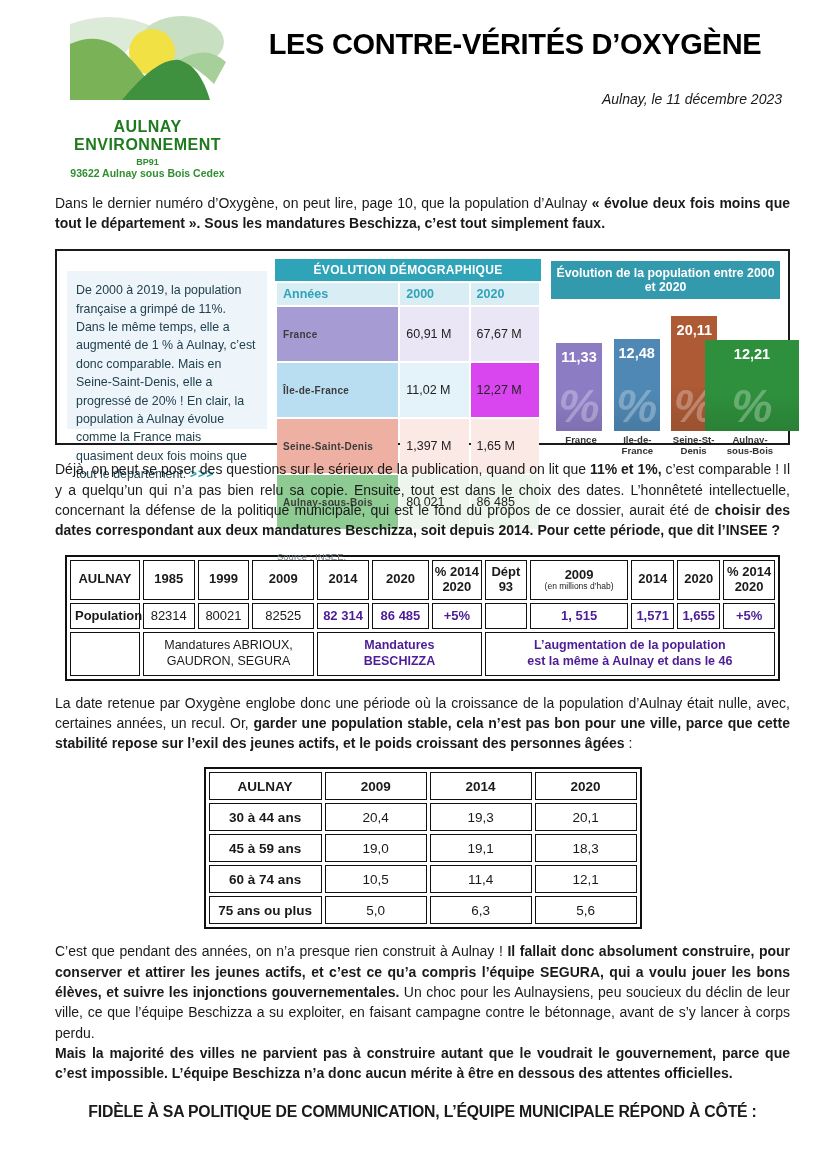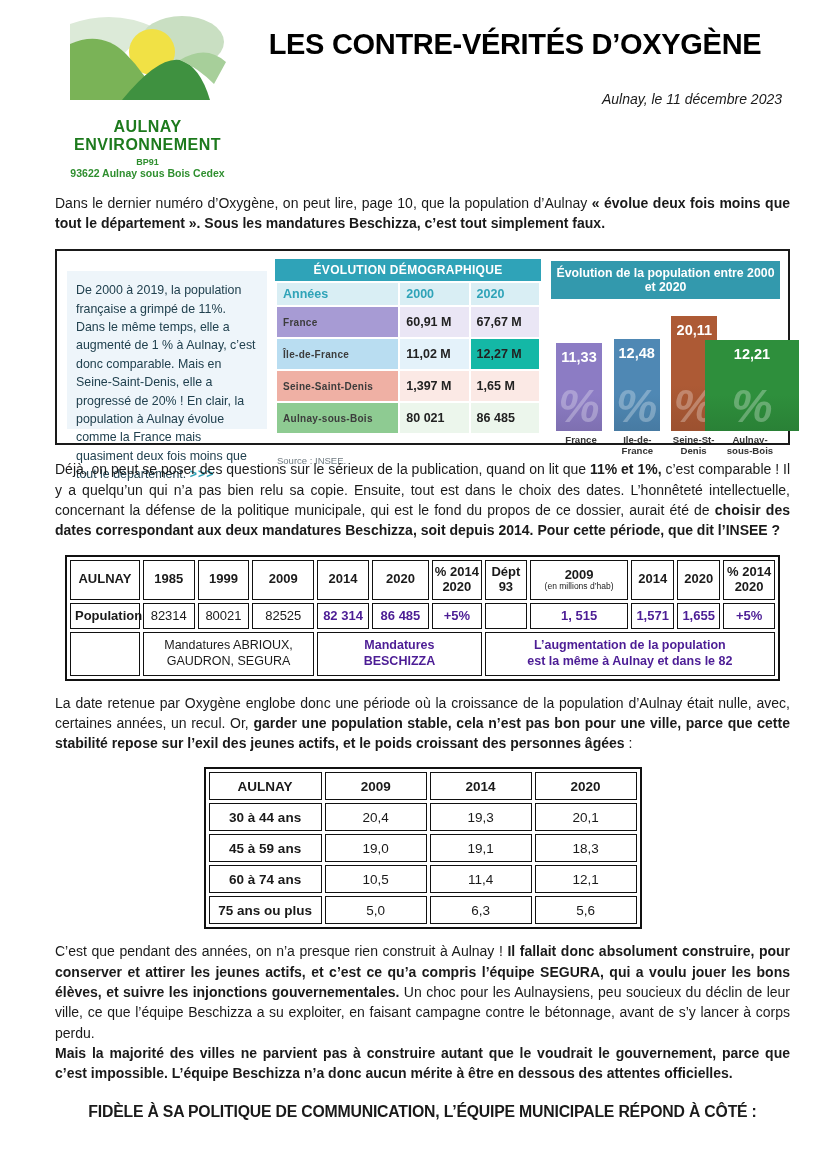--- a/index.html
+++ b/index.html
@@ -42,21 +42,21 @@
   .quote-arrows{color:#2fa3b8;font-weight:bold;letter-spacing:1px;}
 
   .demo-table{flex:0 0 266px;font-size:11px;}
   .demo-table table{border-collapse:separate;border-spacing:2px;width:100%;}
   .demo-title{
     background:#2fa3b8;color:#fff;font-weight:bold;text-align:center;
     font-size:12px;padding:4px 0;letter-spacing:.3px;
   }
   .demo-years td{background:#d9eef4;color:#2fa3b8;font-weight:bold;font-size:12.5px;padding:4px 6px;}
   .demo-row .lab{font-weight:bold;font-size:10px;color:#3c3c3c;padding:8px 6px;letter-spacing:.3px;}
-  .demo-row .val{font-weight:bold;font-size:12.5px;color:#222;padding:8px 6px;}
+  .demo-row .val{font-weight:normal;font-size:12.5px;color:#222;padding:20px 6px;}
   .demo-src{color:#6f7a80;font-size:9.5px;margin-top:20px;padding-left:2px;}
 
   
   .chart{flex:1;position:relative;}
   .chart-title{
     background:#3399ad;color:#fff;font-weight:bold;font-size:12.3px;
     text-align:center;padding:5px 2px;margin:2px 2px 0 2px;
   }
   .plot{display:flex;align-items:flex-end;justify-content:space-between;
     height:126px;margin:6px 4px 0 4px;}
@@ -142,21 +142,21 @@
           <td>2020</td>
         </tr>
         <tr class="demo-row">
           <td class="lab" style="background:#a79bd4;">France</td>
           <td class="val" style="background:#eae6f5;">60,91 M</td>
           <td class="val" style="background:#eae6f5;">67,67 M</td>
         </tr>
         <tr class="demo-row">
           <td class="lab" style="background:#b9ddf1;">Île-de-France</td>
           <td class="val" style="background:#e4f2fa;">11,02 M</td>
-          <td class="val" style="background:#14b8a6;margin-top:30px;">12,27 M</td>
+          <td class="val" style="background:#d946ef;margin-top:30px;">12,27 M</td>
         </tr>
         <tr class="demo-row">
           <td class="lab" style="background:#efb0a4;">Seine-Saint-Denis</td>
           <td class="val" style="background:#fbe9e5;">1,397 M</td>
           <td class="val" style="background:#fbe9e5;">1,65 M</td>
         </tr>
         <tr class="demo-row">
           <td class="lab" style="background:#8ecb92;">Aulnay-sous-Bois</td>
           <td class="val" style="background:#ecf6ec;">80 021</td>
           <td class="val" style="background:#ecf6ec;">86 485</td>
@@ -247,21 +247,21 @@
         <td class="num"></td>
         <td class="num red">1, 515</td>
         <td class="num red">1,571</td>
         <td class="num red">1,655</td>
         <td class="num red">+5%</td>
       </tr>
       <tr>
         <td class="span-cell"></td>
         <td class="span-cell" colspan="3"><span>Mandatures ABRIOUX,</span><br><span>GAUDRON, SEGURA</span></td>
         <td class="span-cell red" colspan="3"><span>Mandatures</span><br><span>BESCHIZZA</span></td>
-        <td class="span-cell red" colspan="5"><span>L’augmentation de la population</span><br><span>est la même à Aulnay et dans le 82</span></td>
+        <td class="span-cell red" colspan="5"><span>L’augmentation de la population</span><br><span>est la même à Aulnay et dans le 46</span></td>
       </tr>
     </tbody>
       </table>
   </div>
 
   <p class="para" style="margin-top:12px;"><span>La date retenue par Oxygène englobe donc une période où la croissance de la population d’Aulnay était nulle, avec, certaines années, un recul. Or, </span><b>garder une population stable, cela n’est pas bon pour une ville, parce que cette stabilité repose sur l’exil des jeunes actifs, et le poids croissant des personnes âgées</b><span> :</span></p>
 
   <div class="t2wrap">
     <table class="t2">
       <colgroup>

